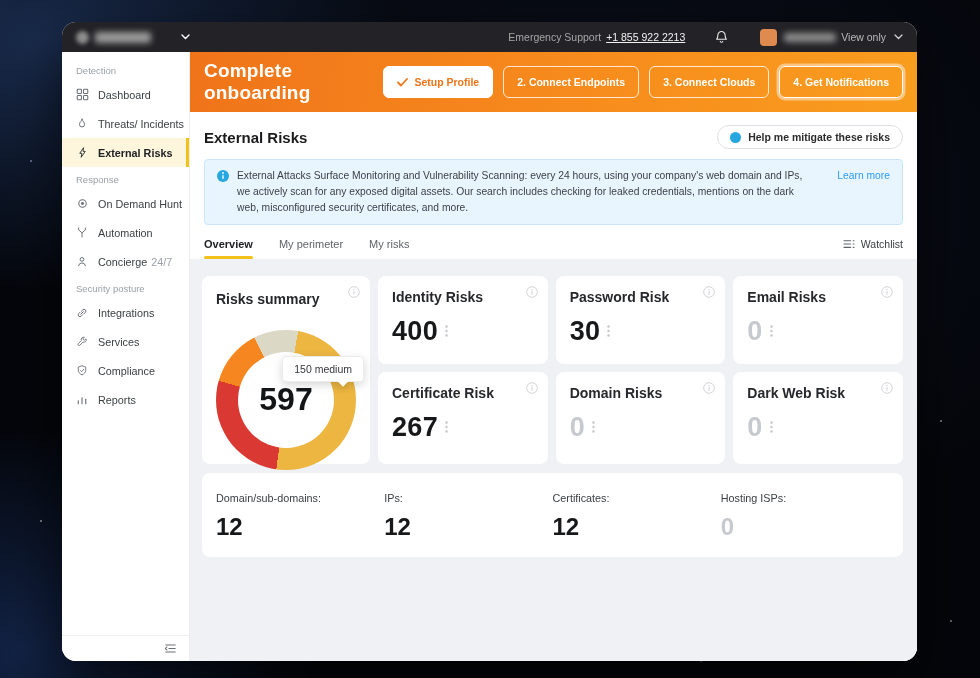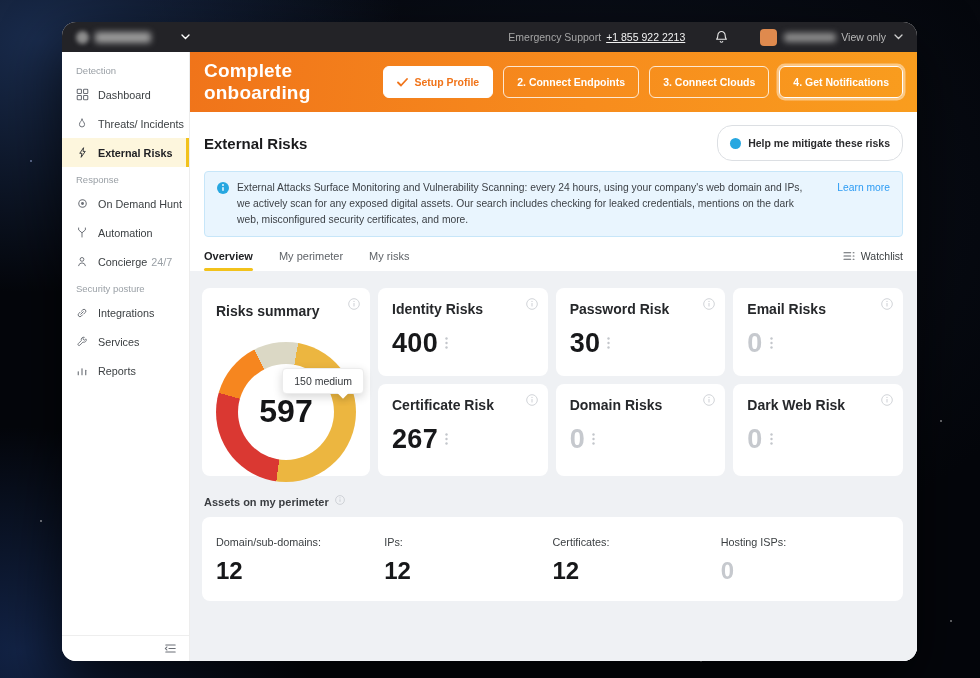--- a/index.html
+++ b/index.html
@@ -72,21 +72,21 @@
   .steps { margin-left:auto; display:flex; gap:10px; align-items:center; }
   .step { border:1px solid rgba(255,255,255,.8); color:#fff; font-size:10.5px; font-weight:bold;
     border-radius:6px; padding:9px 13px; white-space:nowrap; background:transparent; cursor:pointer;
     font-family:"Liberation Sans", sans-serif; display:flex; align-items:center; gap:6px; }
   .step.done { background:#fff; color:#f0741a; border-color:#fff; }
   .step.glow { box-shadow:0 0 0 2.5px rgba(255,255,255,.45); border-color:#fff; }
 
   .page-head { display:flex; align-items:center; padding:13px 14px 0 14px; }
   .page-title { font-size:15px; font-weight:bold; color:#1b1b1d; }
   .help-btn { margin-left:auto; display:flex; align-items:flex-end; gap:7px;
-    background:#fff; border:1px solid #dcdfe3; border-radius:15px; padding:11px 12px;
+    background:#fff; border:1px solid #dcdfe3; border-radius:15px; padding:5px 12px;
     font-size:10.5px; font-weight:bold; color:#2b2b2d; cursor:pointer;
     font-family:"Liberation Sans", sans-serif; }
   .help-dot { width:11px; height:11px; border-radius:50%; background:#27a7e0; }
 
   .info-banner { margin:10px 14px 0 14px; background:#e9f5fe; border:1px solid #c7e6f9;
     border-radius:4px; display:flex; align-items:flex-start; gap:8px; padding:8px 12px; }
   .info-banner .ibody { font-size:10.3px; line-height:1.55; color:#3b3f44; flex:1; }
   .learn-more { font-size:10.3px; color:#2d9cf4; white-space:nowrap; margin-left:14px; margin-top:2px; cursor:pointer; }
 
   .tabs-row { display:flex; align-items:flex-end; padding:12px 14px 0 14px; height:34px;text-align:right; }
@@ -251,20 +251,29 @@
 
       <div class="side-item">
         <span class="sicon">
             <svg width="12" height="12" viewBox="0 0 16 16">
               <path d="M13.6 4.2a3.2 3.2 0 0 1-4.3 3.9L5 12.4a1.5 1.5 0 0 1-2.1-2.1l4.3-4.3a3.2 3.2 0 0 1 3.9-4.3L9 3.8l1.9 1.9 2.1-1.5Z" fill="none" stroke="#6b6f76" stroke-width="1.2" stroke-linejoin="round"></path>
             </svg>
           </span>
         <span>Services</span>
       </div>
 
+      <div class="side-item">
+        <span class="sicon">
+            <svg width="12" height="13" viewBox="0 0 16 16">
+              <path d="M8 1.6l5 1.9v4c0 3-2.1 4.9-5 6.4-2.9-1.5-5-3.4-5-6.4v-4Z" fill="none" stroke="#6b6f76" stroke-width="1.2" stroke-linejoin="round"></path>
+              <path d="M6 8l1.5 1.5L10.3 6.4" fill="none" stroke="#6b6f76" stroke-width="1.2" stroke-linecap="round"></path>
+            </svg>
+          </span>
+        <span>Compliance</span>
+      </div>
 
       <div class="side-item">
         <span class="sicon">
             <svg width="12" height="12" viewBox="0 0 16 16">
               <g stroke="#6b6f76" stroke-width="1.5" stroke-linecap="round">
                 <line x1="3" y1="13" x2="3" y2="9"></line>
                 <line x1="8" y1="13" x2="8" y2="5"></line>
                 <line x1="13" y1="13" x2="13" y2="7"></line>
               </g>
             </svg>
@@ -505,30 +514,20 @@
                       <circle cx="1.5" cy="1.5" r="1.2"></circle>
                       <circle cx="1.5" cy="6" r="1.2"></circle>
                       <circle cx="1.5" cy="10.5" r="1.2"></circle>
                     </g>
                   </svg>
                 </span>
               </div>
           </div>
         </div>
 
-        <div class="assets-head">
-          <span class="assets-title">Assets on my perimeter</span>
-          <span style="margin-top:-4px;">
-              <svg width="10" height="10" viewBox="0 0 12 12">
-                <circle cx="6" cy="6" r="5.3" fill="none" stroke="#c9ccd1" stroke-width="1"></circle>
-                <rect x="5.45" y="5" width="1.1" height="3.4" rx=".5" fill="#c9ccd1"></rect>
-                <circle cx="6" cy="3.4" r=".7" fill="#c9ccd1"></circle>
-              </svg>
-            </span>
-        </div>
 
         <div class="assets-card">
           <div>
             <div class="asset-label">Domain/sub-domains:</div>
             <div class="asset-value">12</div>
           </div>
           <div>
             <div class="asset-label">IPs:</div>
             <div class="asset-value">12</div>
           </div>

